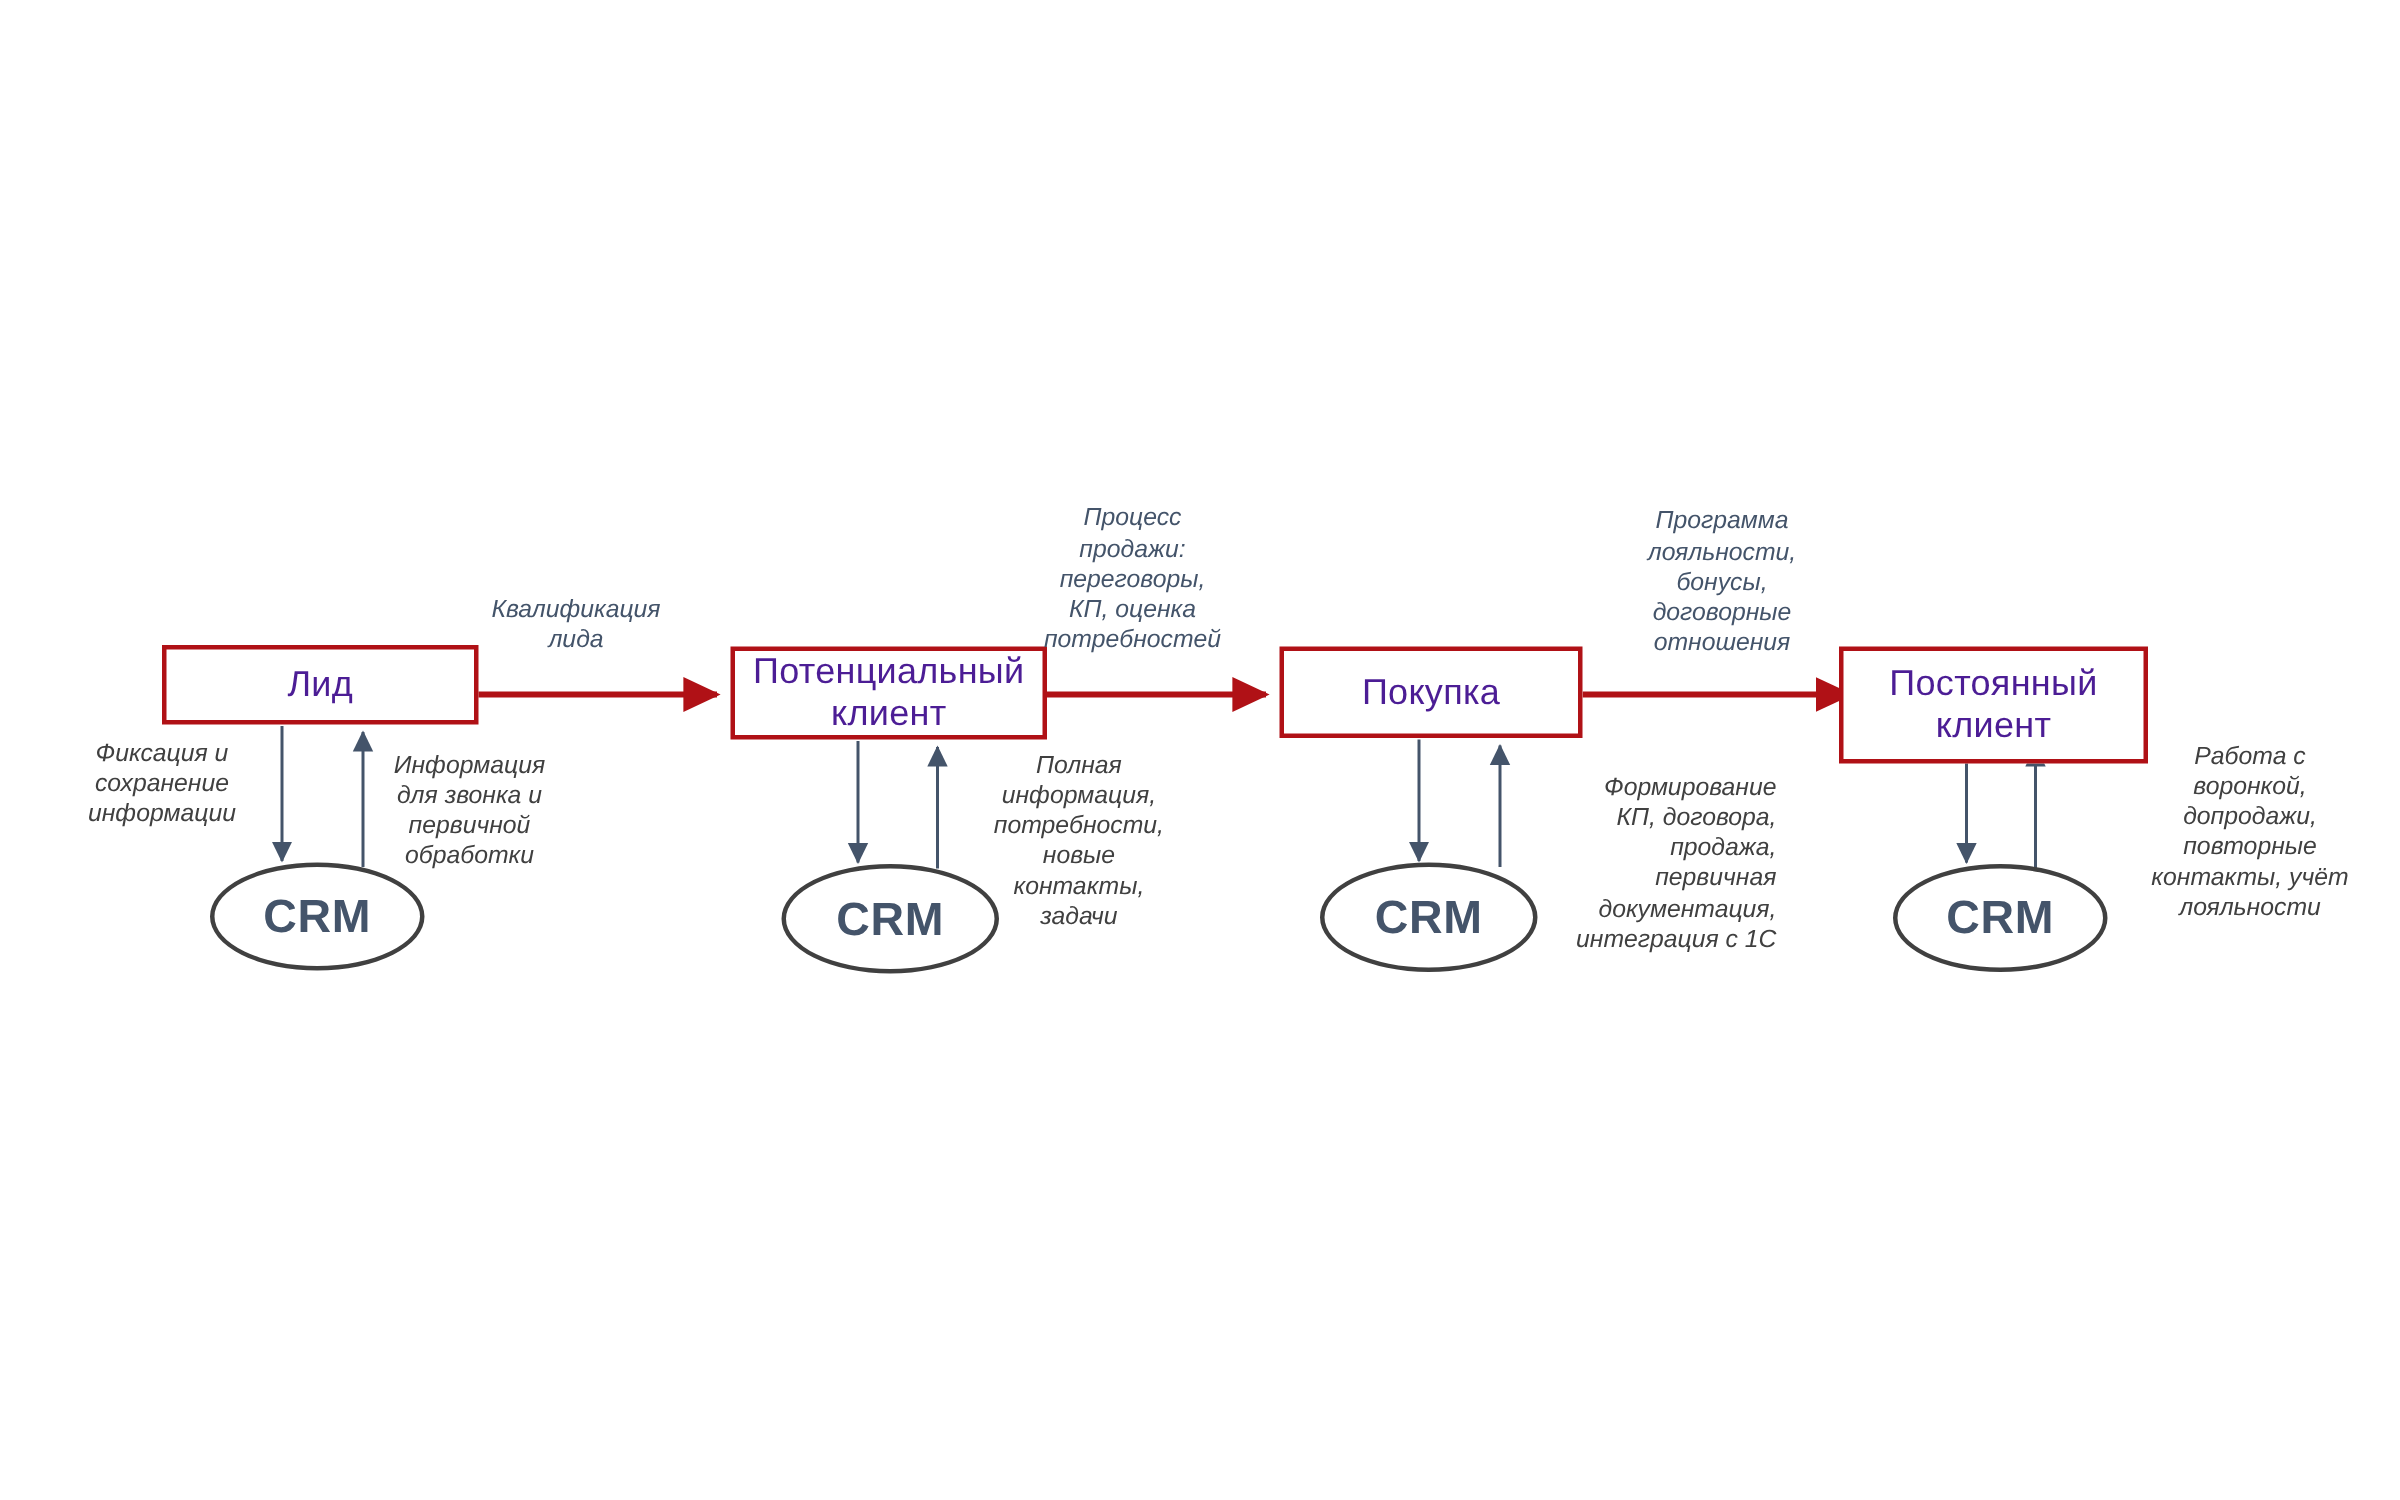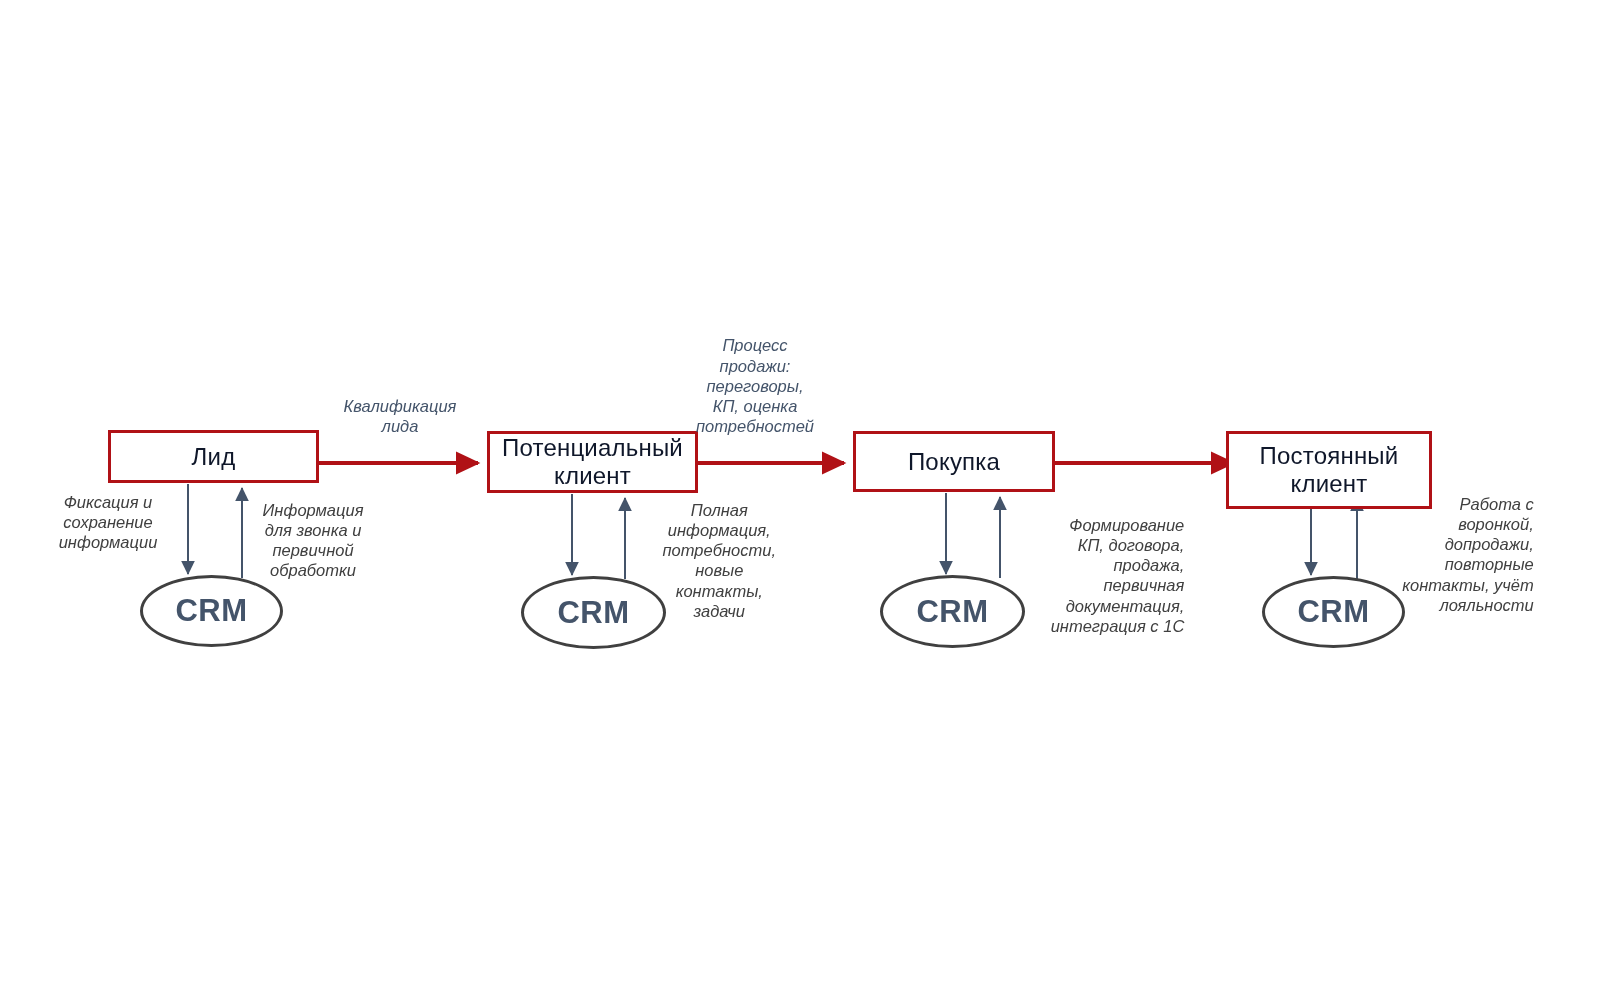--- a/index.html
+++ b/index.html
@@ -34,21 +34,21 @@
     border: 3px solid #b01116;
     display: flex;
     align-items: center;
     justify-content: center;
     text-align: center;
   }
   .stage-label {
     font-family: "Liberation Sans", sans-serif;
     font-size: 24px;
     font-weight: 400;
-    color: #0f172a;
+    color: #4c1d95;
     line-height: 1.16;
     letter-spacing: 0.2px;
     white-space: pre-line;
   }
 
   
   .crm-node {
     position: absolute;
     box-sizing: border-box;
     border: 3px solid #404040;
@@ -170,33 +170,40 @@
   </div>
 
   <div class="crm-node" style="left:880px; top:575px; width:145px; height:73px;">
     <span class="crm-label">CRM</span>
   </div>
 
   <div class="crm-node" style="left:1262px; top:576px; width:143px; height:72px;">
     <span class="crm-label">CRM</span>
   </div>
 
-  <div class="annotation gray align-bottom" style="left:310px; top:392px; width:180px; height:44px;">
+  <div class="annotation gray align-bottom" style="left:294px; top:392px; width:180px; height:44px;">
     <span>Квалификация
 лида</span>
   </div>
 
   <div class="annotation gray align-bottom" style="left:672px; top:328px; width:166px; height:108px;font-style:italic;">
     <span>Процесс
 продажи:
 переговоры,
 КП, оценка
 потребностей</span>
   </div>
 
+  <div class="annotation gray align-bottom" style="left:1063px; top:330px; width:170px; height:108px;">
+    <span>Программа
+лояльности,
+бонусы,
+договорные
+отношения</span>
+  </div>
 
   <div class="annotation red align-top" style="left:34px; top:492px; width:148px; height:80px;">
     <span>Фиксация и
 сохранение
 информации</span>
   </div>
 
   <div class="annotation red align-top" style="left:243px; top:492px; width:140px; height:96px;align-items:center;">
     <span>Информация
 для звонка и
@@ -215,21 +222,21 @@
 
   <div class="annotation red align-top" style="left:1035px; top:515px; width:165px; height:128px;text-align:right;">
     <span>Формирование
 КП, договора,
 продажа,
 первичная
 документация,
 интеграция с 1С</span>
   </div>
 
-  <div class="annotation red align-top" style="left:1392px; top:494px; width:152px; height:128px;text-align:right;">
+  <div class="annotation red align-top" style="left:1424px; top:494px; width:152px; height:128px;">
     <span>Работа с
 воронкой,
 допродажи,
 повторные
 контакты, учёт
 лояльности</span>
   </div>
 
 </div>
 

